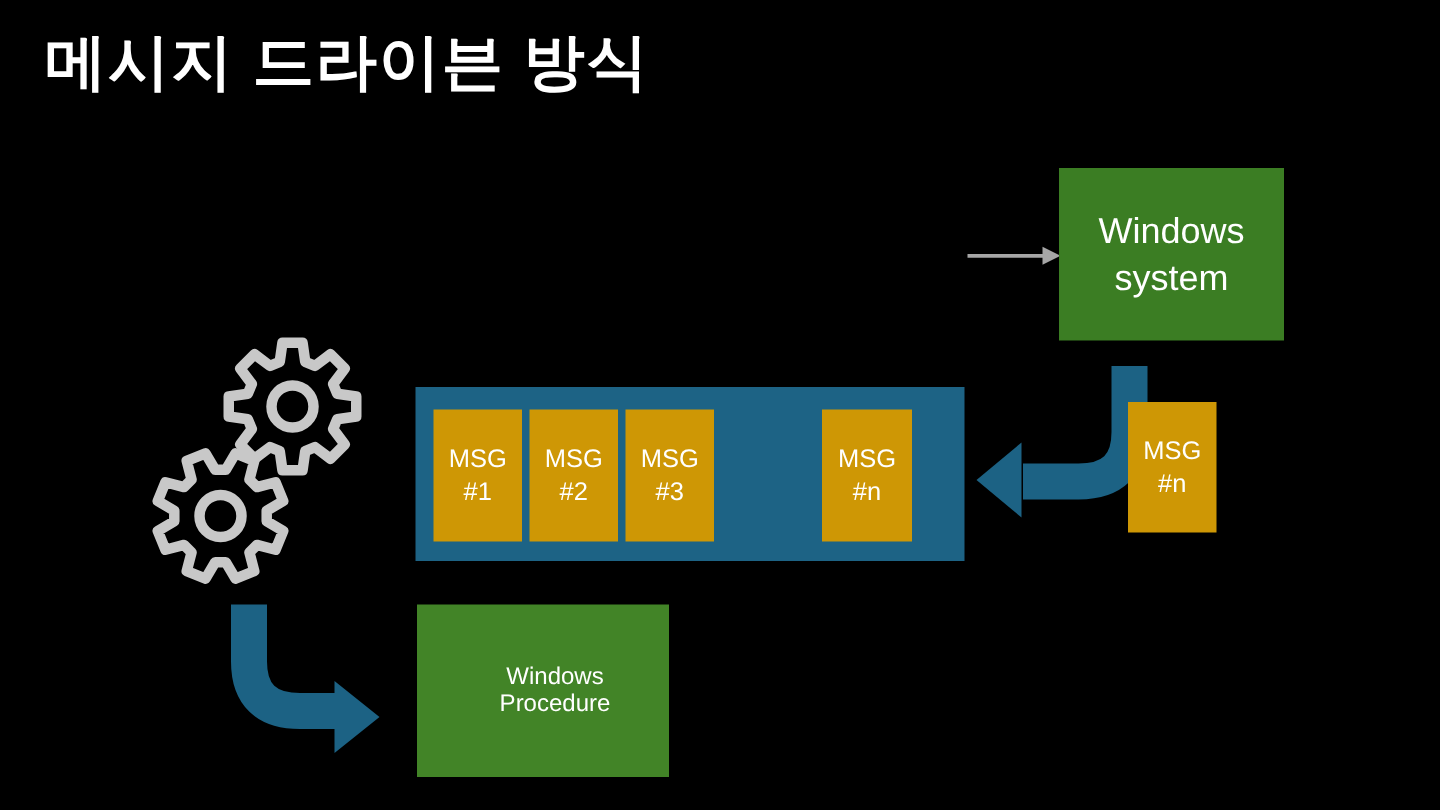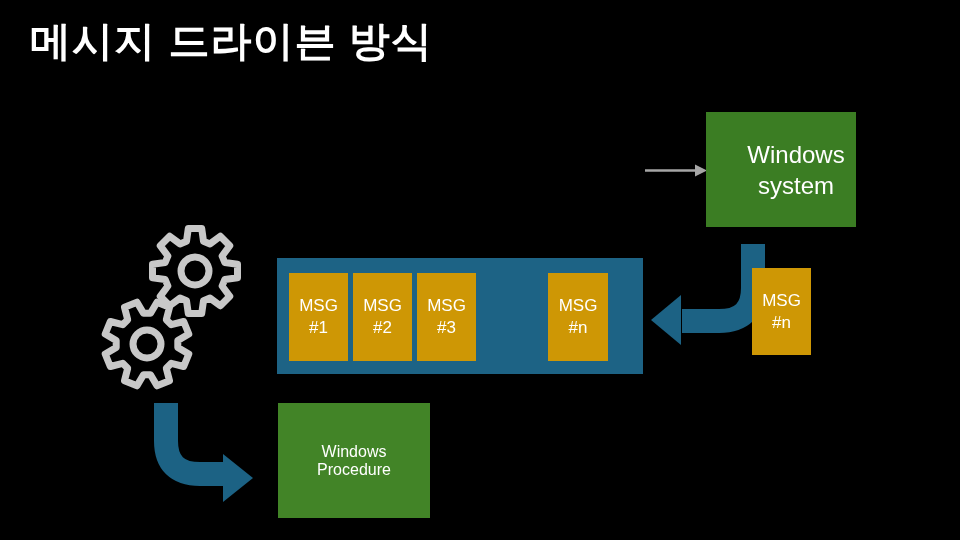--- a/index.html
+++ b/index.html
@@ -12,23 +12,23 @@
     color:var(--text,#fff);font-size:41px;font-weight:700;line-height:50px;letter-spacing:1px;
     white-space:nowrap;
   }
   .layer{position:absolute;left:0;top:0;}
   .box{
     position:absolute;display:flex;flex-direction:column;align-items:center;justify-content:center;
     text-align:center;color:var(--text,#fff);
   }
   .green{background:var(--green_box,#3B7D23);font-size:24px;line-height:31px;width:150px;height:115px;}
   #hid-event-box{left:493px;top:112px;}
-  #windows-system-box{left:706px;top:112px;width:150px;align-items:flex-end;}
+  #windows-system-box{left:706px;top:112px;width:150px;}
   #windows-system-box .lbl,#windows-procedure-box .lbl{width:120px;}
-  #windows-procedure-box{left:278px;top:403px;width:152px;height:115px;background:var(--green_box_bright,#428427);}
+  #windows-procedure-box{left:278px;top:403px;width:152px;height:115px;background:var(--green_box_bright,#428427);padding-left:16px;}
   .queue{
     position:absolute;left:277px;top:258px;width:366px;height:116px;
     background:var(--queue_blue,#1D6385);
   }
   .msg{
     position:absolute;top:273px;width:59px;height:88px;
     background:var(--msg_orange,#CE9705);
     display:flex;flex-direction:column;align-items:center;justify-content:center;
     color:var(--text,#fff);font-size:17px;line-height:22px;text-align:center;
   }

